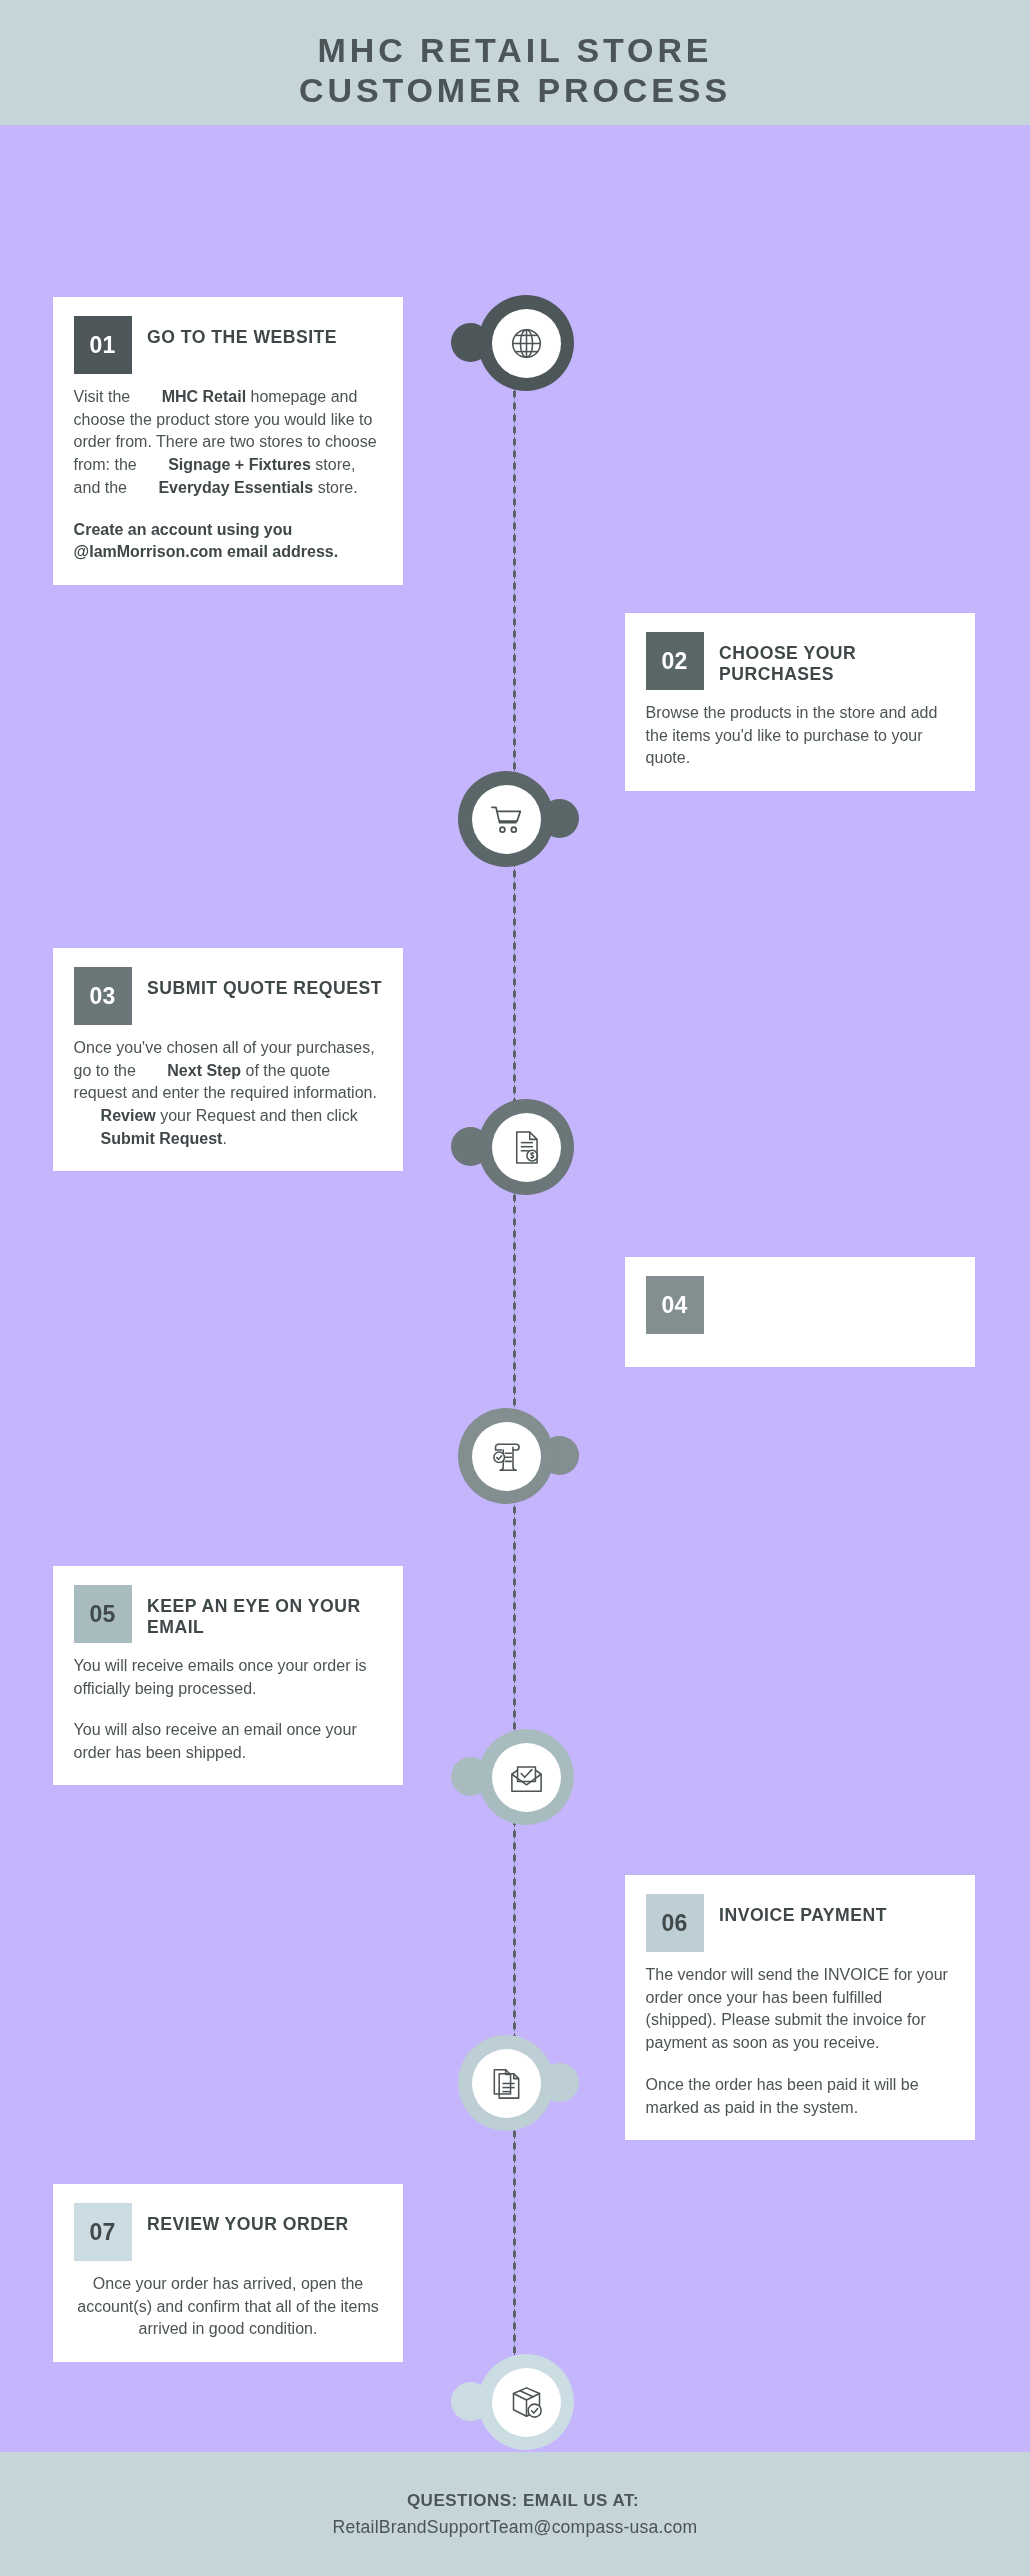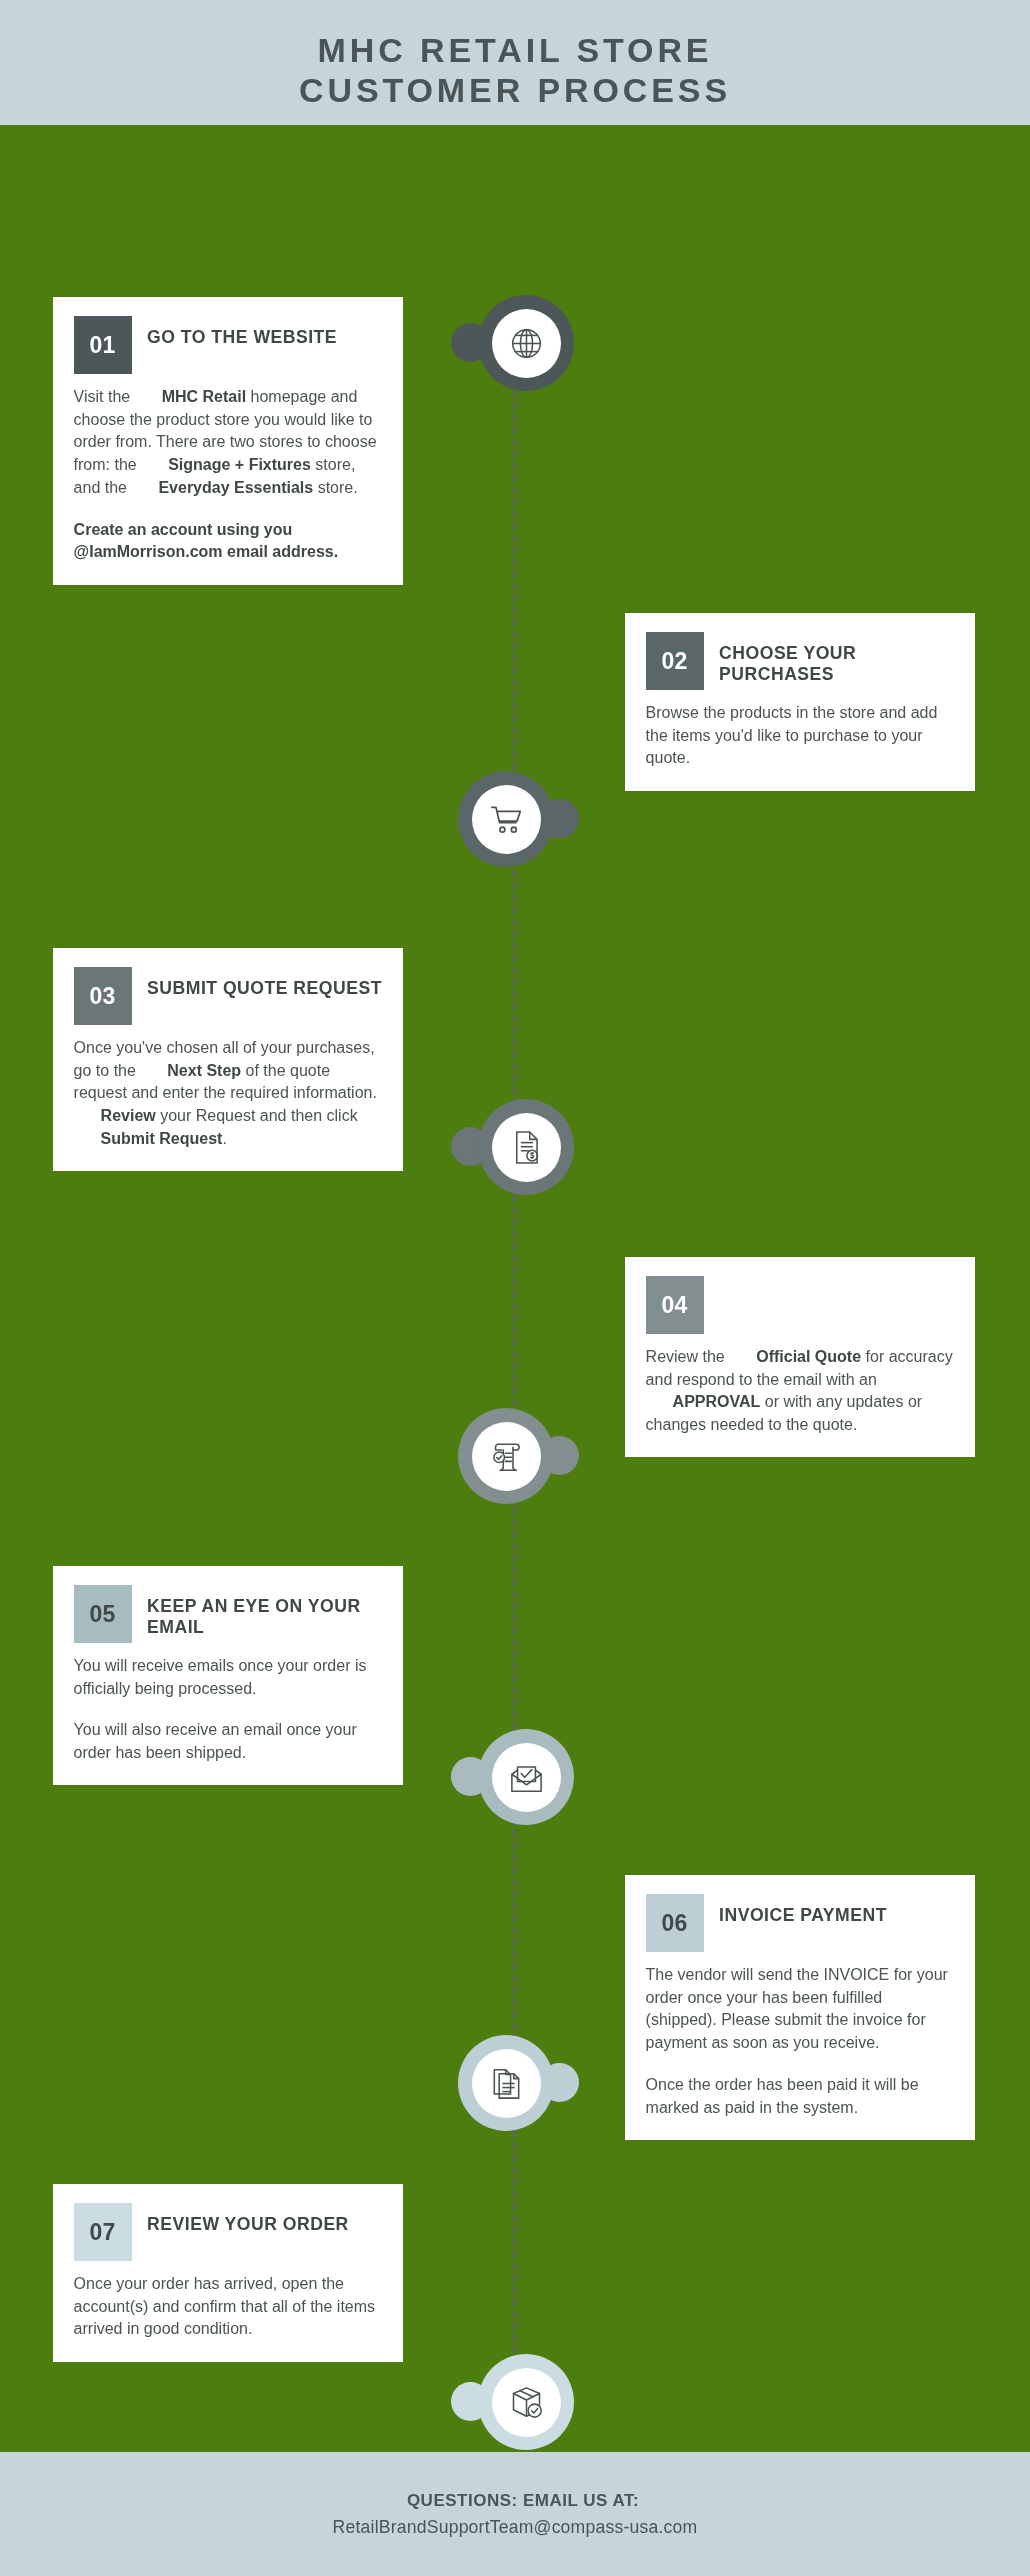--- a/index.html
+++ b/index.html
@@ -33,21 +33,21 @@
     text-align: center;
     text-transform: uppercase;
   }
   .header .line2 { display: block; }
 
   
   .stage {
     position: relative;
     width: 1030px;
     height: 2327px;
-    background: #4d7c0f;
+    background: #c4b5fd;
   }
 
   
   .spine {
     position: absolute;
     left: 513px;
     top: 215px;
     width: 3.4px;
     height: 2061px;
     background-image: radial-gradient(#5a6466 1.4px, transparent 1.5px);
@@ -263,23 +263,20 @@
               </svg>
             </div>
           </div>
         </div>
       </div>
       <div class="step right">
         <div class="card" style="top: 1132px;">
           <div class="card-head">
             <div class="badge" style="background: rgb(130, 142, 144); color: rgb(255, 255, 255);">04</div>
           </div>
-          <div class="card-body">
-            <p>Review the <b>Official Quote</b> for accuracy and respond to the email with an <b>APPROVAL</b> or with any updates or changes needed to the quote.</p>
-          </div>
         </div>
         <div class="node pin-right" style="top: 1283px;">
           <div class="nub-stem" style="background: rgb(130, 142, 144);"></div>
           <div class="nub-knob" style="background: rgb(130, 142, 144);"></div>
           <div class="ring" style="background: rgb(130, 142, 144);">
             <div class="ring-inner">
               <svg viewBox="0 0 48 48" fill="none" stroke="#4b5355" stroke-width="1.9" stroke-linejoin="round" stroke-linecap="round">
                 <path d="M14 9h22a3.5 3.5 0 0 1 0 7h-4"></path>
                 <path d="M14 9a3.5 3.5 0 0 0-3.5 3.5V16H18"></path>
                 <path d="M32 12.5V37a4 4 0 0 0 4 4H16a4 4 0 0 0 4-4V16"></path>
@@ -342,21 +339,21 @@
                 <path d="M33 12v6h6"></path>
                 <line x1="19" y1="24" x2="34" y2="24"></line>
                 <line x1="19" y1="29" x2="34" y2="29"></line>
                 <line x1="19" y1="34" x2="29" y2="34"></line>
               </svg>
             </div>
           </div>
         </div>
       </div>
       <div class="step left">
-        <div class="card" style="top: 2059px;">
+        <div class="card" style="top: 2059px; text-align: center;">
           <div class="card-head">
             <div class="badge" style="background: rgb(203, 221, 226); color: rgb(65, 73, 75);">07</div>
             <div class="card-title">REVIEW YOUR ORDER</div>
           </div>
           <div class="card-body">
             <p>Once your order has arrived, open the account(s) and confirm that all of the items arrived in good condition.</p>
           </div>
         </div>
         <div class="node pin-left" style="top: 2229px;">
           <div class="nub-stem" style="background: rgb(203, 221, 226);"></div>

